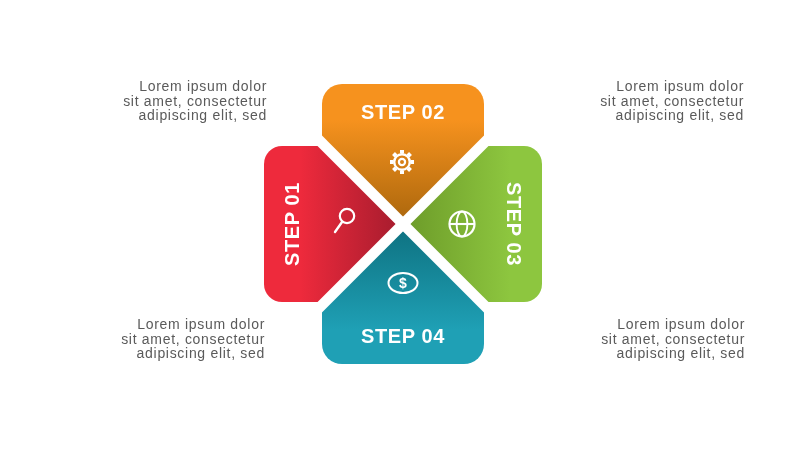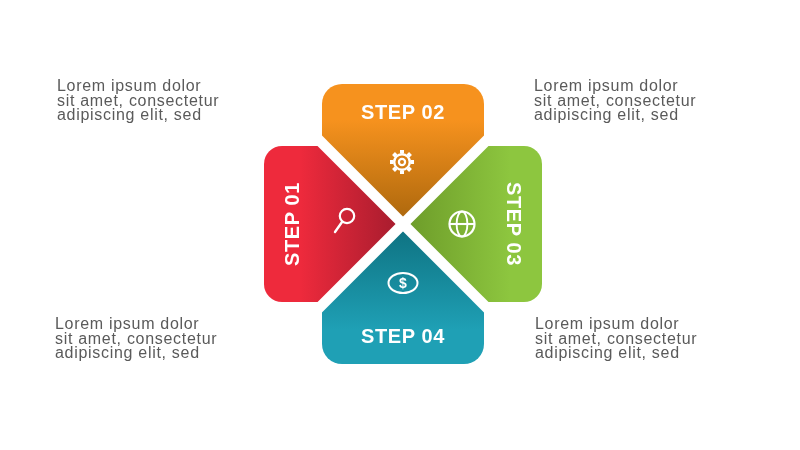--- a/index.html
+++ b/index.html
@@ -1,19 +1,19 @@
 <!DOCTYPE html>
 <html><head>
 <meta charset="utf-8">
 <style>
   html,body{margin:0;padding:0;background:#ffffff;}
   #page{position:relative;width:800px;height:450px;background:#ffffff;overflow:hidden;
         font-family:"Liberation Sans",sans-serif;}
-  .note{position:absolute;width:210px;text-align:left;color:#5A5A5A;
-        font-size:16px;line-height:14.6px;letter-spacing:0.7px;}
+  .note{position:absolute;width:210px;text-align:right;color:#5A5A5A;
+        font-size:14px;line-height:14.6px;letter-spacing:0.7px;}
   .note div{white-space:nowrap;}
   #note-tl{left:57px;top:79px;}
   #note-tr{left:534px;top:79px;}
   #note-bl{left:55px;top:317px;}
   #note-br{left:535px;top:317px;}
   svg text.step-label{font-family:"Liberation Sans",sans-serif;font-weight:700;
         font-size:20px;letter-spacing:0.6px;fill:#ffffff;}
   svg text.dollar{font-family:"Liberation Sans",sans-serif;font-weight:700;font-size:14px;fill:#ffffff;}
 </style>
 </head>

